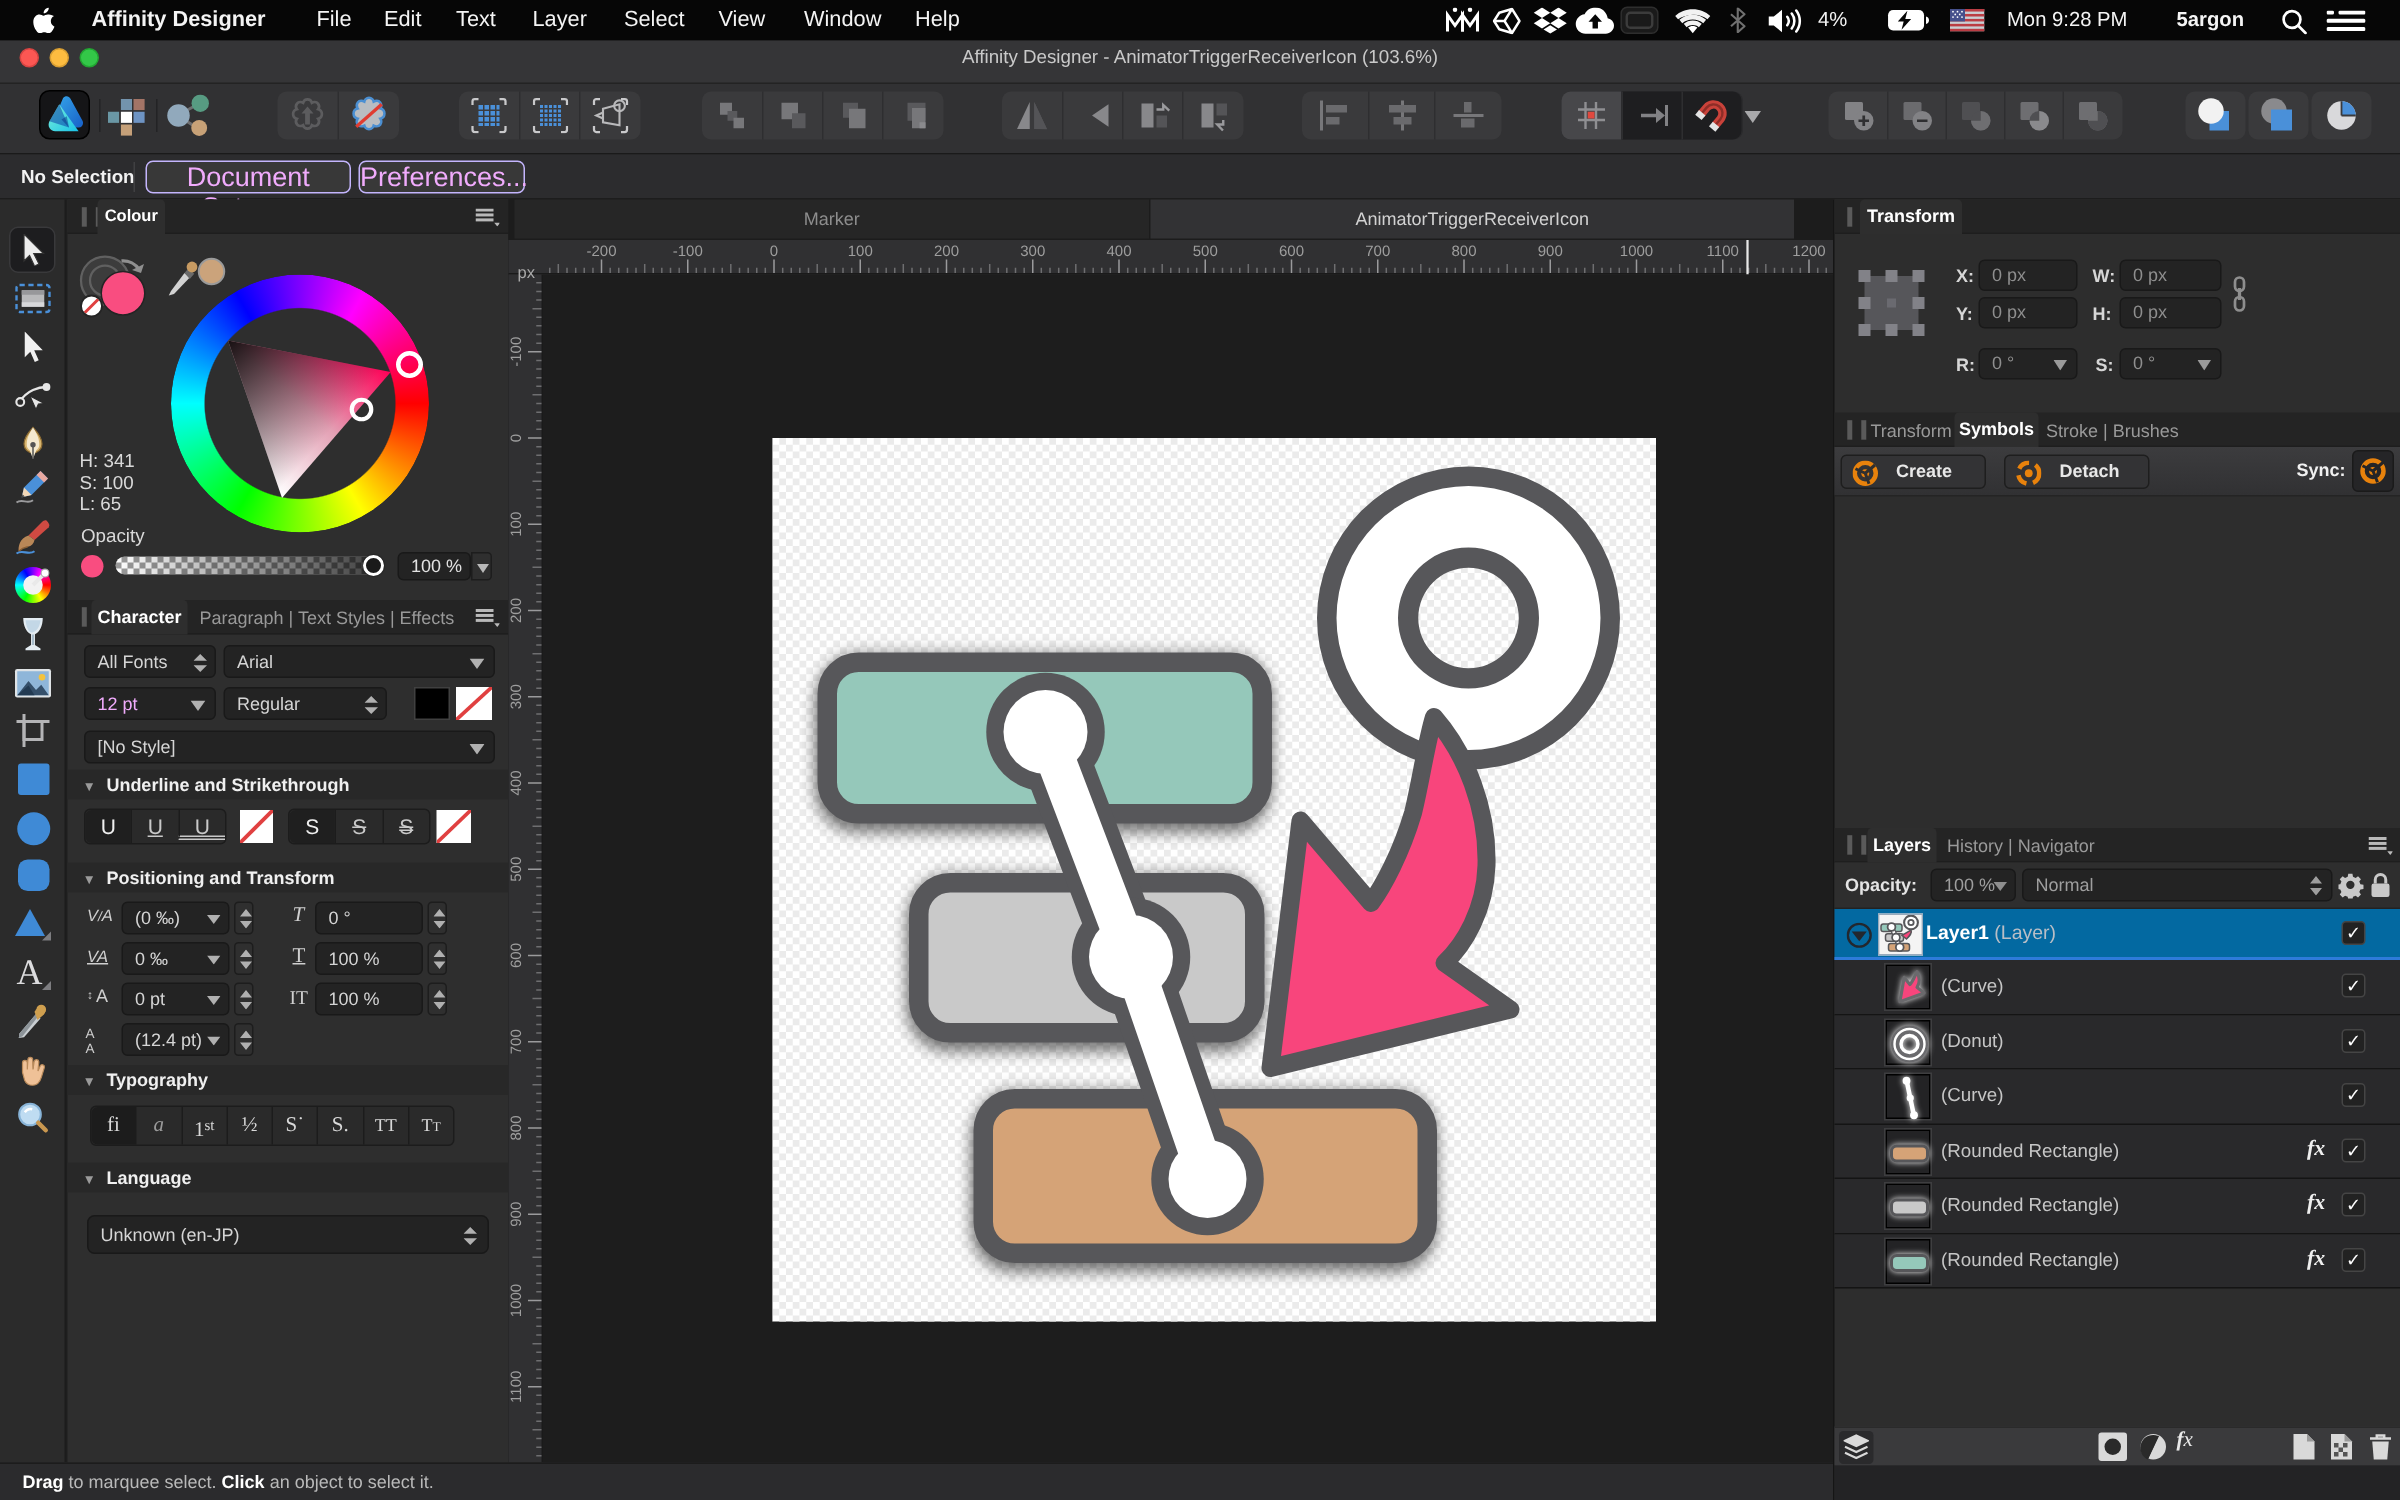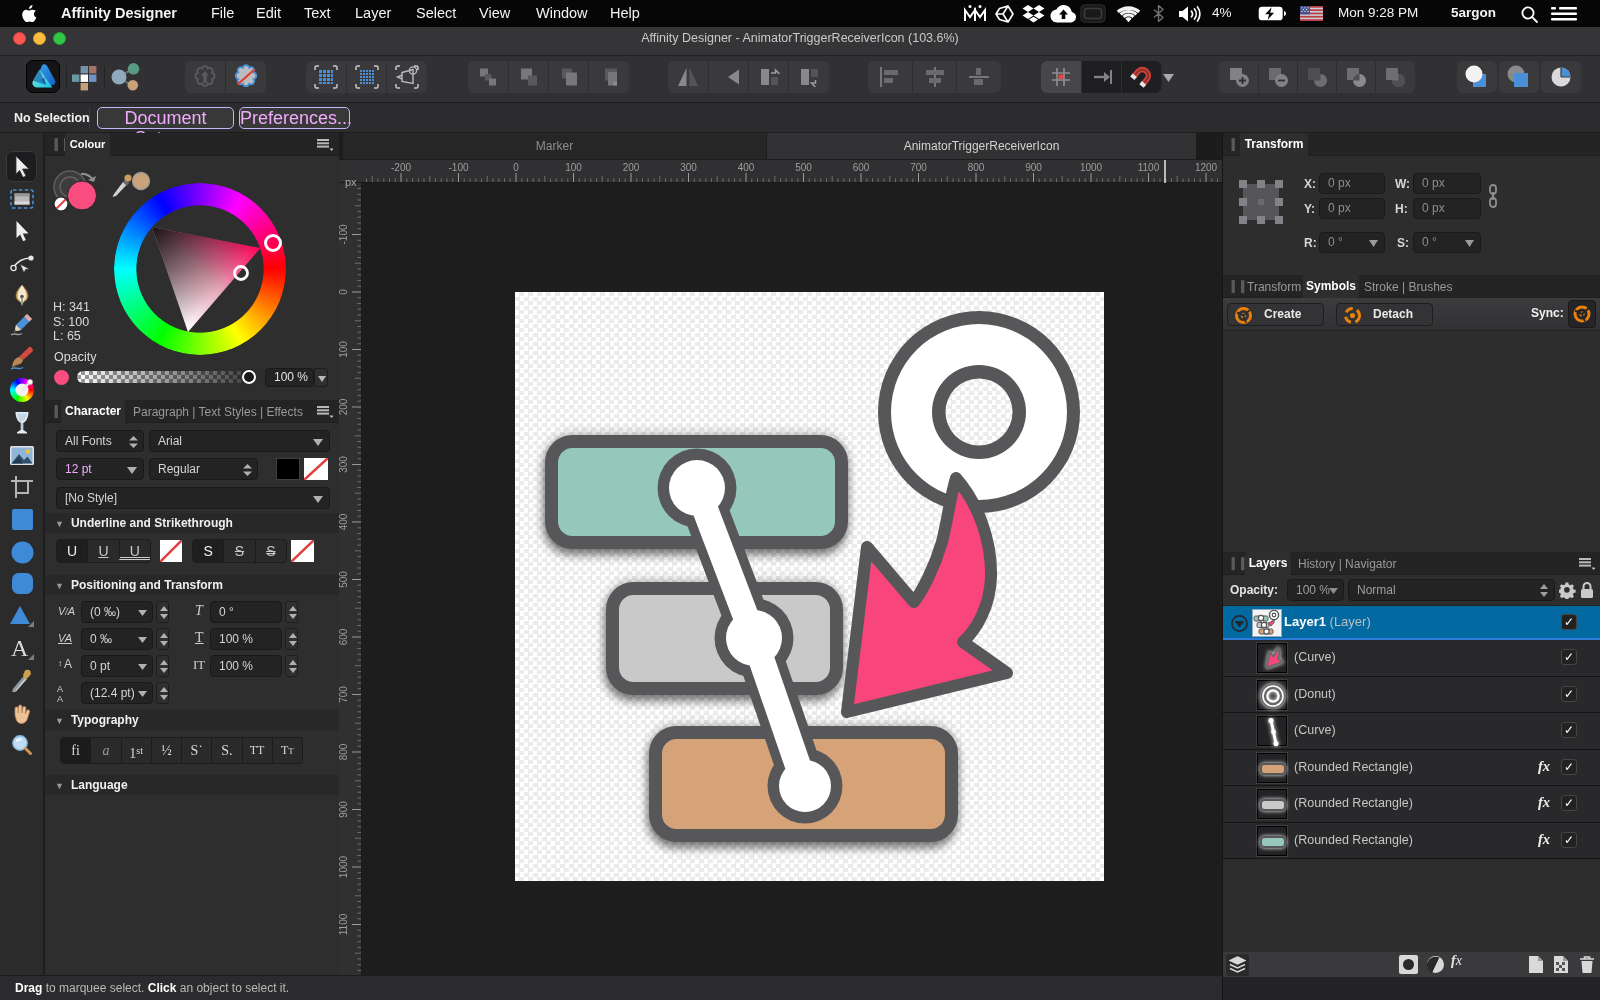--- a/index.html
+++ b/index.html
@@ -751,20 +751,23 @@
 <div style="flex:1;background:#1c1c1c;border-radius:4px 0 0 4px;text-align:center;line-height:25px">fi</div>
 <div style="flex:1;border-left:1px solid #1c1c1c;text-align:center;line-height:25px;font-style:italic;color:#9a9a9a">a</div>
 <div style="flex:1;border-left:1px solid #1c1c1c;text-align:center;line-height:25px">1<tspan style="font-size:10px;vertical-align:4px">st</tspan></div>
 <div style="flex:1;border-left:1px solid #1c1c1c;text-align:center;line-height:25px">½</div>
 <div style="flex:1;border-left:1px solid #1c1c1c;text-align:center;line-height:25px">S˙</div>
 <div style="flex:1;border-left:1px solid #1c1c1c;text-align:center;line-height:25px">S.</div>
 <div style="flex:1;border-left:1px solid #1c1c1c;text-align:center;line-height:25px;font-size:12px">TT</div>
 <div style="flex:1;border-left:1px solid #1c1c1c;text-align:center;line-height:25px;font-size:12px">T<span style="font-size:9px">T</span></div>
 </div>
 <div class="seghdr" style="top:642px"><span class="tri">▼</span>Language</div>
+<div class="inbox" style="left:13px;top:677px;width:268px;height:26px;line-height:24px;color:#d5d5d5;border-radius:5px">Unknown (en-JP)<svg class="abs" style="right:7px;top:7px" width="9" height="12" viewBox="0 0 9 12">
+        <path d="M0 4.5 4.5 0 9 4.5zM0 7.5 4.5 12 9 7.5z" fill="#b0b0b0"></path>
+      </svg></div>
 </div>
 <div id="canvasarea" class="abs">
 <div class="abs" style="left:0;top:0;width:883px;height:27px;background:#1c1c1c">
 <div class="abs" style="left:428px;top:0;width:429px;height:26px;background:#323234;color:#d2d2d2;font-size:12px;text-align:center;line-height:26px">AnimatorTriggerReceiverIcon</div>
 <div class="abs" style="left:4px;top:0;width:423px;height:26px;background:#262626;color:#8d8d8d;font-size:12px;text-align:center;line-height:26px">Marker</div>
 </div>
 <div class="abs" style="left:0;top:27px;width:883px;height:23px;background:#303032;border-bottom:1px solid #1a1a1a"></div>
 <div class="abs" style="left:0;top:50px;width:23px;height:792px;background:#303032;border-right:1px solid #1a1a1a"></div>
 <span class="abs" style="left:6px;top:43px;color:#a9a9a9;font-size:11px">px</span>
 <svg class="abs" style="left:0;top:27px" width="883" height="23" font-family="Liberation Sans" font-size="10" fill="#9e9e9e" text-anchor="middle">

